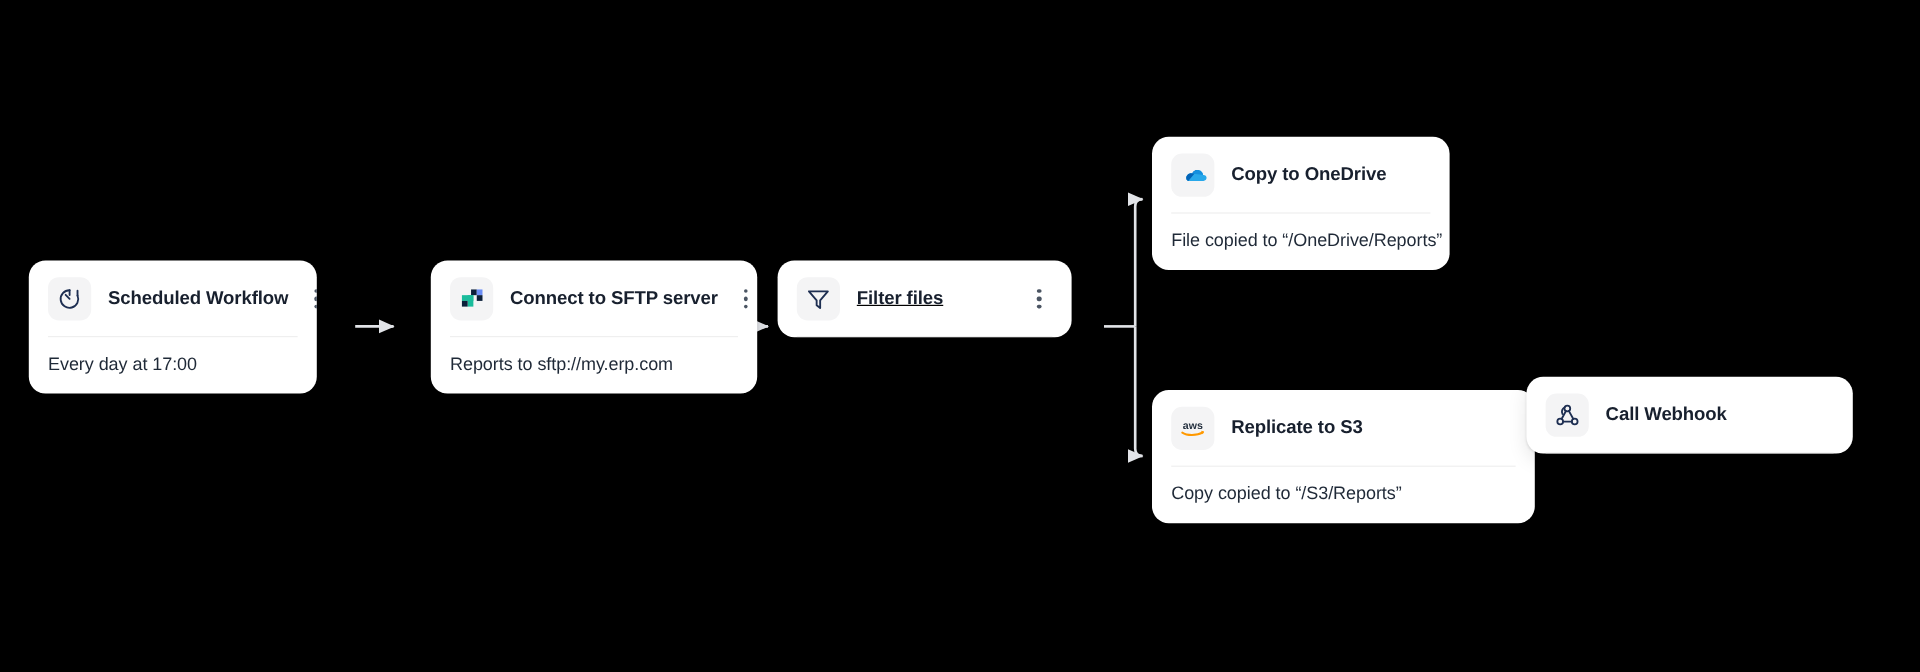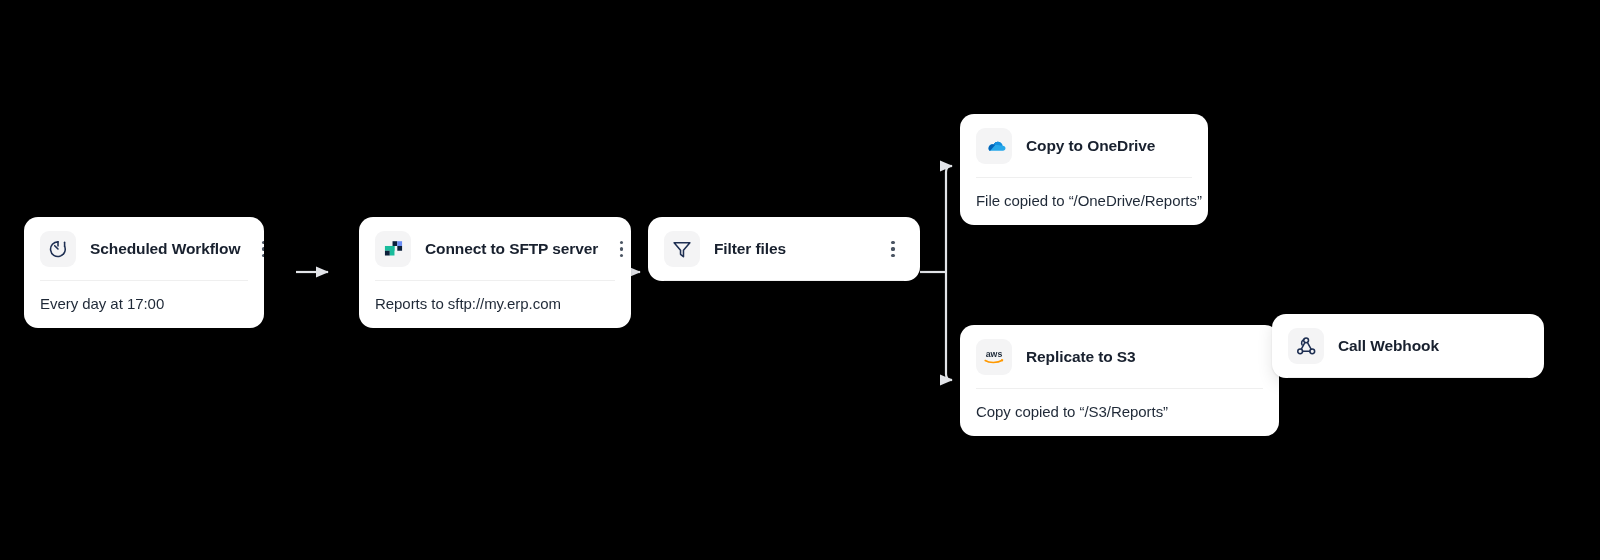--- a/index.html
+++ b/index.html
@@ -100,21 +100,21 @@
     padding: 14px 16px 16px 16px;
     font-size: 15px;
     color: #1f2937;
     white-space: nowrap;
     letter-spacing: -0.05px;
   }
 
   
   #node-schedule   { left: 24px;   top: 217px; width: 240px; }
   #node-sftp       { left: 336px;  top: 217px; width: 272px; margin-left: 23px; }
-  #node-filter     { left: 648px;  top: 217px; width: 272px; }
+  #node-filter     { left: 648px;  top: 217px; width: 245px; text-decoration: underline; }
   #node-onedrive   { left: 960px;  top: 114px; width: 248px; }
   #node-s3         { left: 960px;  top: 325px; width: 319px; }
   #node-webhook    { left: 1272px; top: 314px; width: 272px; }
 </style>
 </head>
 <body>
 
 <div id="canvas">
 
   <svg id="connectors" viewBox="0 0 1600 560" width="1600" height="560">

